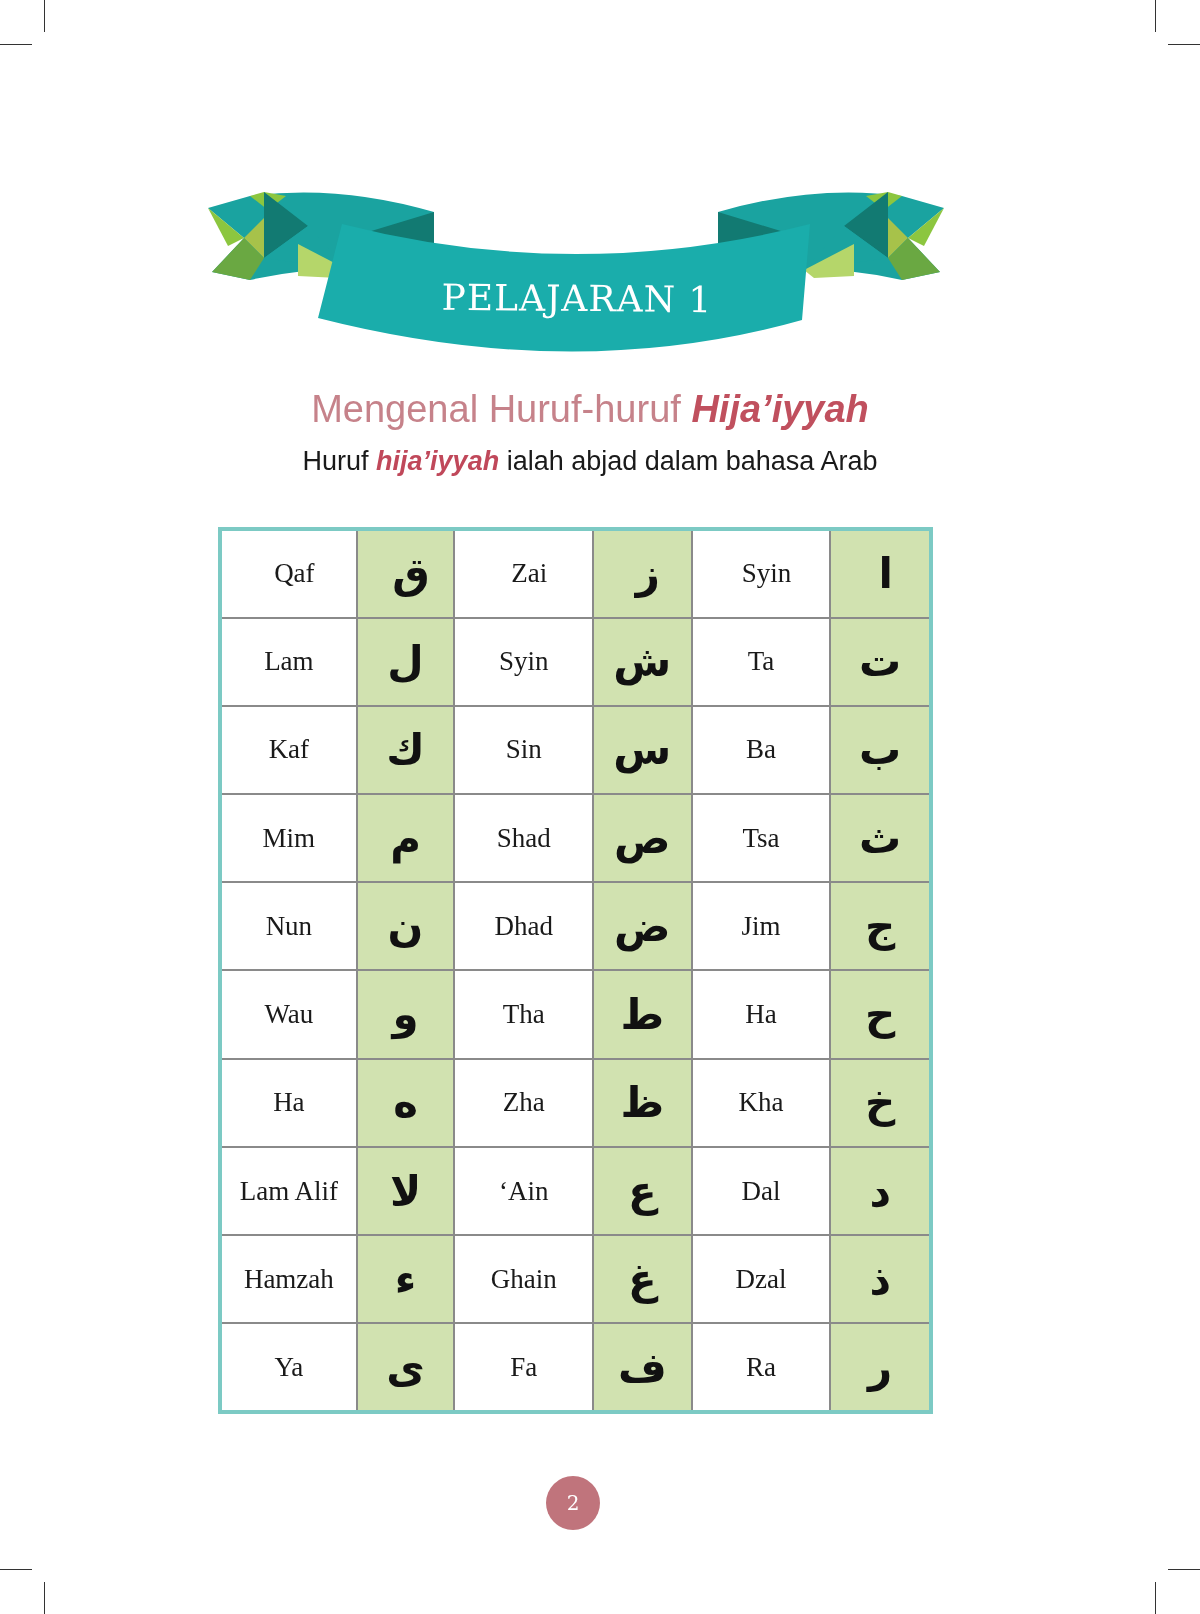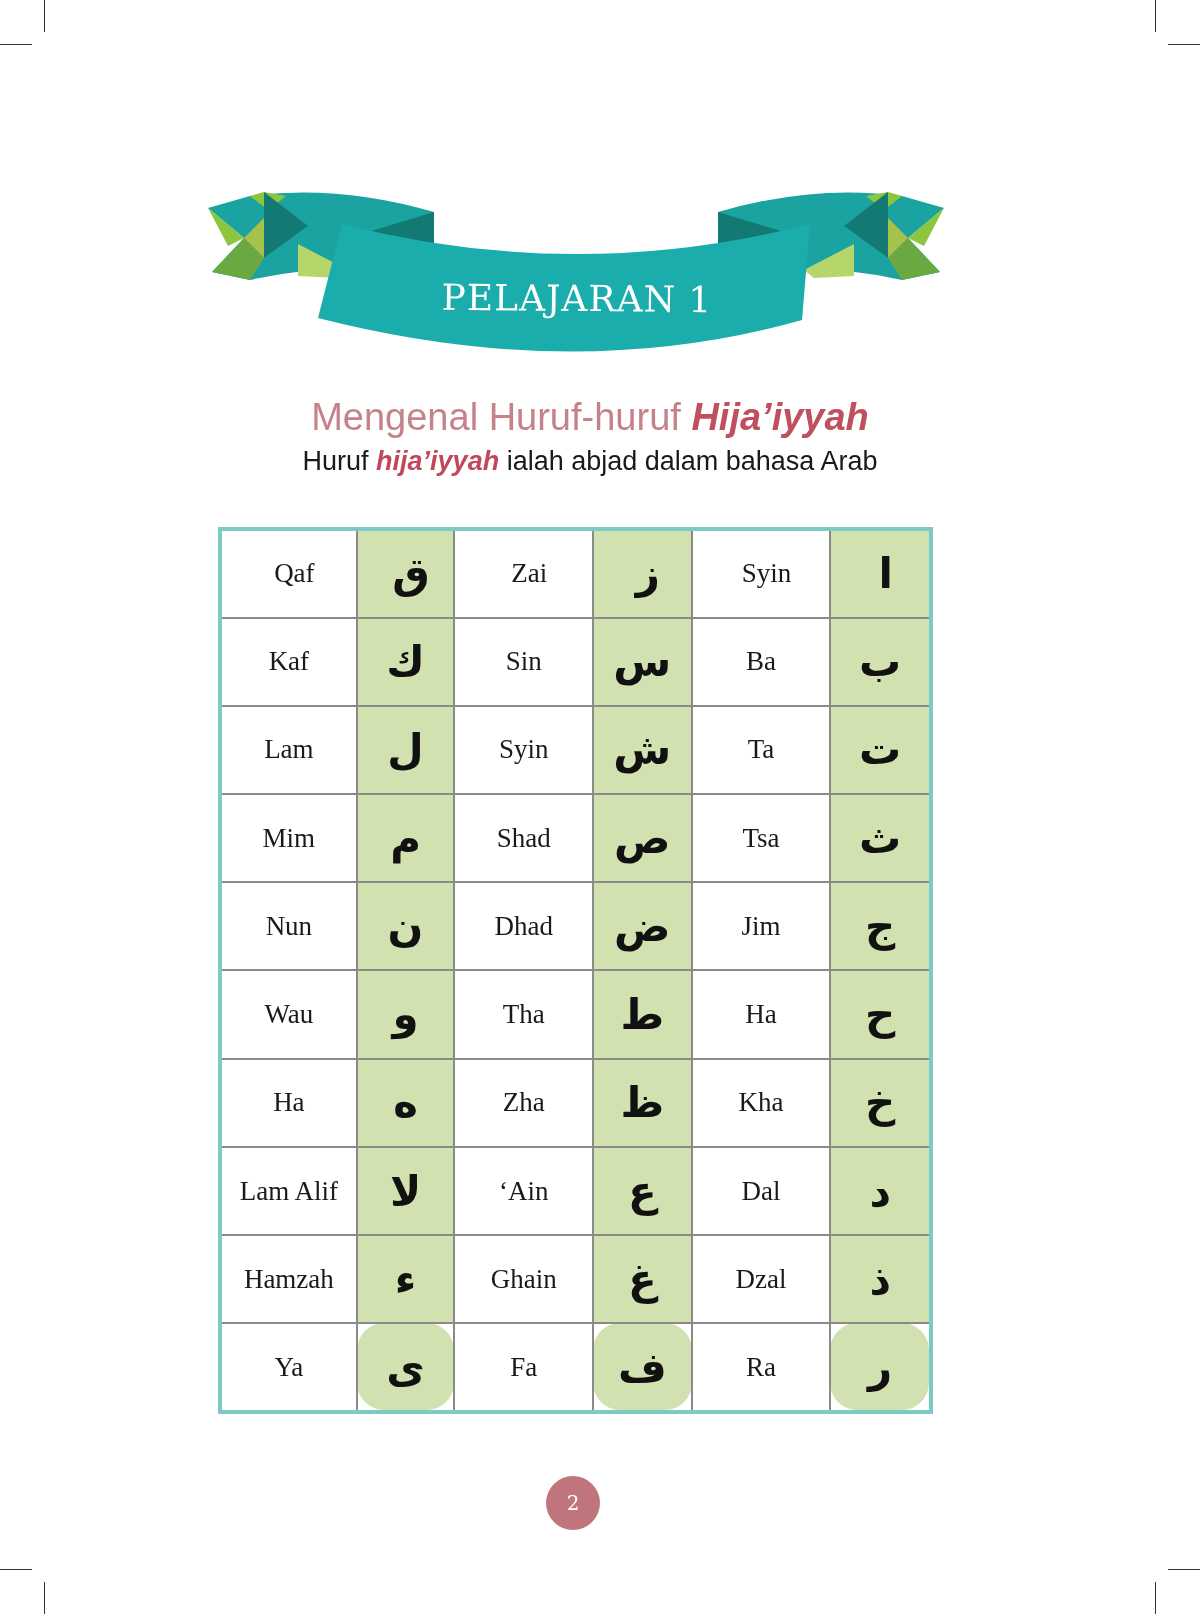--- a/index.html
+++ b/index.html
@@ -1,28 +1,28 @@
 <!DOCTYPE html>
 <html><head>
 <meta charset="utf-8">
 <style>
   html, body { margin:0; padding:0; }
   body { width:1200px; height:1614px; background:#ffffff; position:relative; overflow:hidden; font-family:"DejaVu Sans", sans-serif; }
   .crop { position:absolute; background:#333; }
   .ribbon { position:absolute; left:198px; top:188px; width:756px; height:170px; }
   .ribbon-label { position:absolute; left:0; top:278px; width:1154px; text-align:center; color:#ffffff; font-family:"DejaVu Serif", serif; font-size:36px; letter-spacing:1px; transform:rotate(0.5deg); }
-  .title { position:absolute; left:0; top:388px; width:1180px; text-align:center; font-family:"Liberation Sans", sans-serif; font-size:38px; color:#c6828a;margin-top:8px; }
+  .title { position:absolute; left:0; top:388px; width:1180px; text-align:center; font-family:"Liberation Sans", sans-serif; font-size:38px; color:#c6828a; }
   .title em { font-style:italic; font-weight:bold; color:#c0505e; }
   .subtitle { position:absolute; left:0; top:446px; width:1180px; text-align:center; font-family:"Liberation Sans", sans-serif; font-size:27px; color:#1a1a1a; }
   .subtitle em { font-style:italic; font-weight:bold; color:#c0485a; }
   .table-wrap { position:absolute; left:218px; top:527px; width:707px; height:879px; border:4px solid #7ccac4; background:#fff; }
   table { border-collapse:collapse; width:100%; height:100%; table-layout:fixed; }
   td { border:2px solid #8a8a8a; text-align:center; vertical-align:middle; padding:0; }
   tr:first-child td { border-top:none;padding-left:11px; }
-  tr:last-child td { border-bottom:none;border-radius:27px; }
+  tr:last-child td { border-bottom:none; }
   td:first-child { border-left:none; }
   td:last-child { border-right:none; }
   td.name { background:#ffffff; font-family:"Liberation Serif", serif; font-size:27px; color:#1a1a1a; }
   td.letter { background:#d1e2b0; font-family:"DejaVu Sans", sans-serif; font-size:42px; color:#111; font-weight:bold; }
   .page-num { position:absolute; left:546px; top:1476px; width:54px; height:54px; border-radius:50%; background:#c0747c; color:#fff; font-family:"DejaVu Serif", serif; font-size:20px; text-align:center; line-height:54px; }
 </style>
 </head>
 <body>
 
 <div class="crop" style="left:44px;top:0;width:1px;height:32px;"></div>
@@ -76,34 +76,34 @@
     <tbody id="tbody">
         <tr>
           <td class="name">Qaf</td>
           <td class="letter">ق</td>
           <td class="name">Zai</td>
           <td class="letter">ز</td>
           <td class="name">Syin</td>
           <td class="letter">ا</td>
         </tr>
         <tr>
+          <td class="name">Lam</td>
+          <td class="letter">ل</td>
+          <td class="name">Syin</td>
+          <td class="letter">ش</td>
+          <td class="name">Ta</td>
+          <td class="letter">ت</td>
+        </tr>
+        <tr>
           <td class="name">Kaf</td>
           <td class="letter">ك</td>
           <td class="name">Sin</td>
           <td class="letter">س</td>
           <td class="name">Ba</td>
           <td class="letter">ب</td>
-        </tr>
-        <tr>
-          <td class="name">Lam</td>
-          <td class="letter">ل</td>
-          <td class="name">Syin</td>
-          <td class="letter">ش</td>
-          <td class="name">Ta</td>
-          <td class="letter">ت</td>
         </tr>
         <tr>
           <td class="name">Mim</td>
           <td class="letter">م</td>
           <td class="name">Shad</td>
           <td class="letter">ص</td>
           <td class="name">Tsa</td>
           <td class="letter">ث</td>
         </tr>
         <tr>

